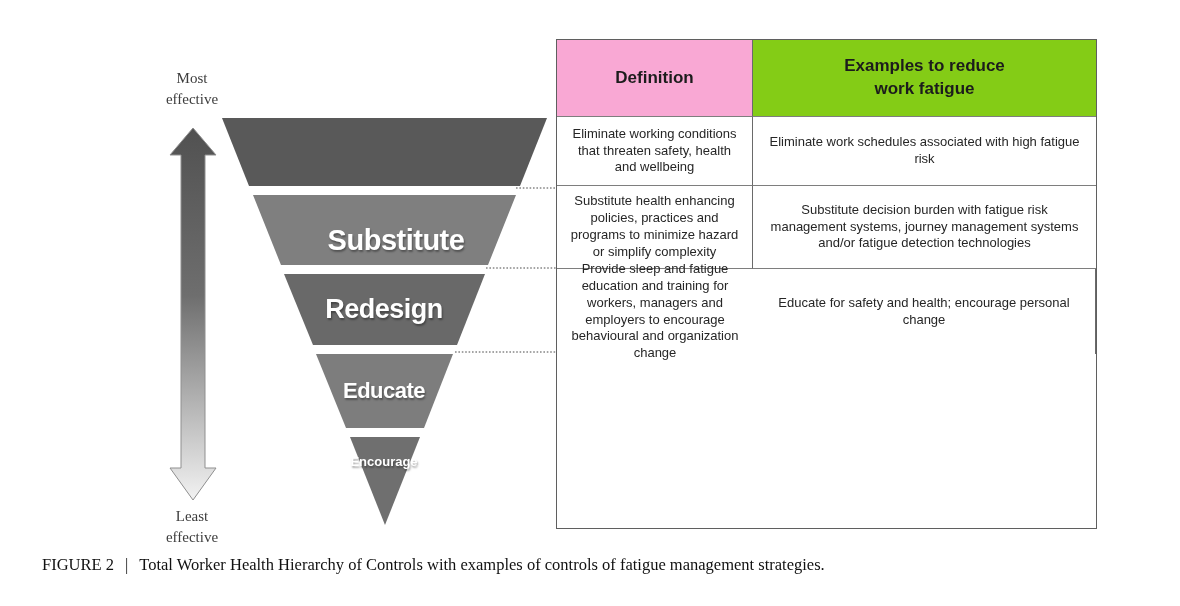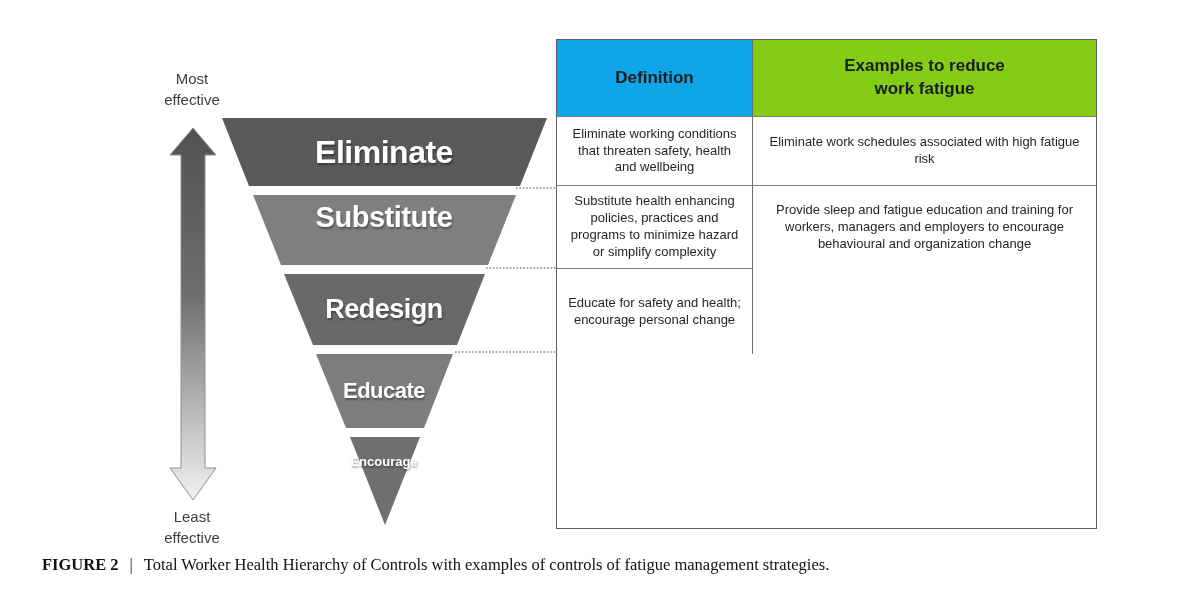--- a/index.html
+++ b/index.html
@@ -4,32 +4,32 @@
 <style>
   html,body{margin:0;padding:0;background:#ffffff;}
   .canvas{
     position:relative;width:1180px;height:606px;background:#ffffff;overflow:hidden;
     font-family:"Liberation Sans",sans-serif;
   }
   svg.base{position:absolute;left:0;top:0;}
   
   .axis-label{
     position:absolute;left:192px;transform:translateX(-50%);
-    text-align:center;font-size:15px;line-height:1.4;color:#3d3d3d;white-space:pre-line;
+    text-align:center;font-size:15px;line-height:1.4;color:#3d3d3d;white-space:pre-line;font-family:Liberation Serif, serif;
   }
   .axis-top{top:68px;}
   .axis-bottom{top:506px;}
   
   .lvl{
     position:absolute;left:384px;transform:translate(-50%,-50%);
     color:#ffffff;font-weight:bold;letter-spacing:-0.5px;white-space:nowrap;
     text-shadow:1px 2px 2px rgba(0,0,0,0.35);
   }
   .lvl-0{top:152px;font-size:32px;}
-  .lvl-1{top:217px;font-size:29px;}
+  .lvl-1{top:240px;font-size:29px;margin-left:12px;}
   .lvl-2{top:309px;font-size:27px;text-align:right;}
   .lvl-3{top:391px;font-size:22px;}
   .lvl-4{top:461px;font-size:13px;letter-spacing:0;}
   
   .tbl{
     position:absolute;left:556px;top:39px;width:541px;
     display:grid;grid-template-columns:196px 1fr;
     grid-template-rows:77px 69px 83px 85px 174px;
     border:1px solid #5f5f5f;background:#ffffff;box-sizing:border-box;
   }
@@ -41,21 +41,21 @@
   .col1{border-right:1px solid #6a6a6a;padding:4px 10px;}
   .col2{padding:4px 12px;}
   .hdr{background:#d9d9d9;font-size:17px;font-weight:bold;color:#1c1c1c;line-height:1.35;}
   .hdr .constrain{max-width:190px;}
   .rowlast{border-bottom:none;}
   
   .caption{
     position:absolute;left:42px;top:555px;width:1110px;
     font-family:"Liberation Serif",serif;font-size:16.5px;color:#111111;
   }
-  .caption .fig-label{font-weight:bold;}
+  .caption .fig-label{font-weight:normal;}
   .caption .sep{margin:0 11px;color:#222;}
 </style>
 </head>
 <body>
 
 <div class="canvas">
 
   <svg class="base" width="1180" height="606" viewBox="0 0 1180 606">
     <defs>
       <linearGradient id="arrowGrad" x1="0" y1="0" x2="0" y2="1">
@@ -76,38 +76,38 @@
     <line x1="516" y1="188" x2="556" y2="188" stroke="#4a4a4a" stroke-width="1" stroke-dasharray="1.6 1.8"></line>
     <line x1="486" y1="268" x2="556" y2="268" stroke="#4a4a4a" stroke-width="1" stroke-dasharray="1.6 1.8"></line>
     <line x1="455" y1="352" x2="556" y2="352" stroke="#4a4a4a" stroke-width="1" stroke-dasharray="1.6 1.8"></line>
   </svg>
 
   <div class="axis-label axis-top">Most
 effective</div>
   <div class="axis-label axis-bottom">Least
 effective</div>
 
-  <div class="lvl lvl-0">Eliminate</div>
   <div class="lvl lvl-1">Substitute</div>
   <div class="lvl lvl-2">Redesign</div>
   <div class="lvl lvl-3">Educate</div>
   <div class="lvl lvl-4">Encourage</div>
 
   <div class="tbl">
-    <div class="cell col1 hdr" style="background: #0ea5e9;">
+    <div class="cell col1 hdr" style="background: #f9a8d4;">
       <span>Definition</span>
     </div>
     <div class="cell col2 hdr" style="background: #84cc16;">
       <span class="constrain">Examples to reduce work fatigue</span>
     </div>
 
     <div class="cell col1">Eliminate working conditions that threaten safety, health and wellbeing</div>
     <div class="cell col2">Eliminate work schedules associated with high fatigue risk</div>
 
     <div class="cell col1">Substitute health enhancing policies, practices and programs to minimize hazard or simplify complexity</div>
+    <div class="cell col2">Substitute decision burden with fatigue risk management systems, journey management systems and/or fatigue detection technologies</div>
 
 
     <div class="cell col2 rowlast">Provide sleep and fatigue education and training for workers, managers and employers to encourage behavioural and organization change</div>
     <div class="cell col1 rowlast">Educate for safety and health; encourage personal change</div>
   </div>
 
   <div class="caption">
     <span class="fig-label">FIGURE 2</span><span class="sep">|</span><span>Total Worker Health Hierarchy of Controls with examples of controls of fatigue management strategies.</span>
   </div>
 

